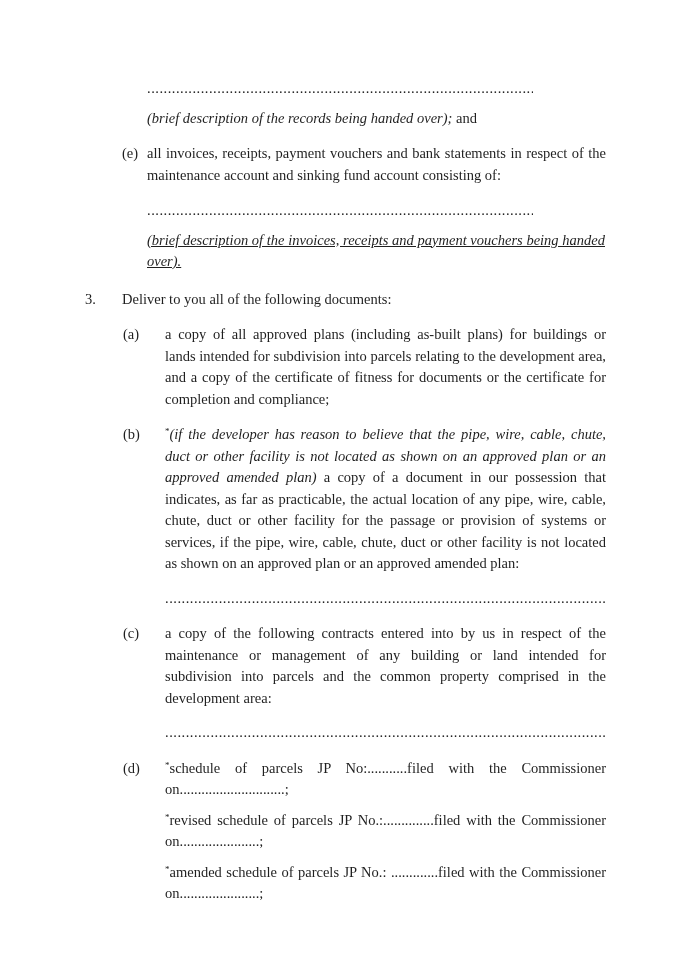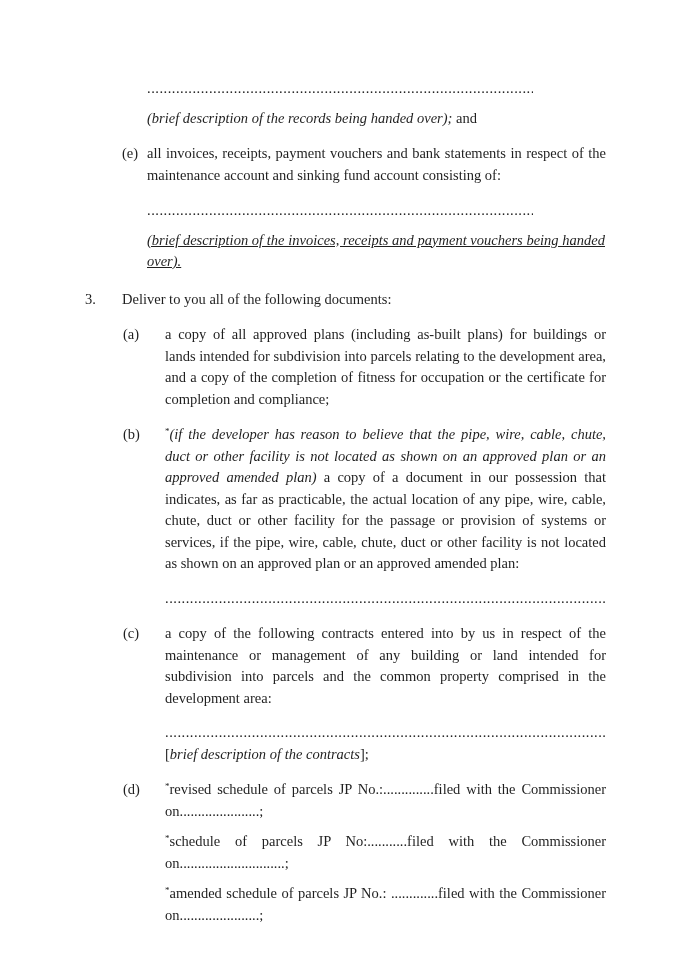--- a/index.html
+++ b/index.html
@@ -82,21 +82,21 @@
   <div class="row row-num mb-para">
     <span class="marker">3.</span>
     <div class="txtcol">
       <p class="heading">Deliver to you all of the following documents:</p>
     </div>
   </div>
 
   <div class="row sub mb-para">
     <span class="marker">(a)</span>
     <div class="txtcol">
-      <p class="just">a copy of all approved plans (including as-built plans) for buildings or lands intended for subdivision into parcels relating to the development area, and a copy of the completion of fitness for occupation or the certificate for completion and compliance;</p>
+      <p class="just">a copy of all approved plans (including as-built plans) for buildings or lands intended for subdivision into parcels relating to the development area, and a copy of the certificate of fitness for documents or the certificate for completion and compliance;</p>
     </div>
   </div>
 
   <div class="row sub mb-para">
     <span class="marker">(b)</span>
     <div class="txtcol">
       <p class="just"><sup class="star">*</sup><span class="it">(if the developer has reason to believe that the pipe, wire, cable, chute, duct or other facility is not located as shown on an approved plan or an approved amended plan)</span>
         <span>a copy of a document in our possession that indicates, as far as practicable, the actual location of any pipe, wire, cable, chute, duct or other facility for the passage or provision of systems or services, if the pipe, wire, cable, chute, duct or other facility is not located as shown on an approved plan or an approved amended plan:</span></p>
       <div class="dotline w-full inner-dots">
         <span>........................................................................................................................................................................................................</span>
@@ -104,27 +104,26 @@
     </div>
   </div>
 
   <div class="row sub mb-para">
     <span class="marker">(c)</span>
     <div class="txtcol">
       <p class="just">a copy of the following contracts entered into by us in respect of the maintenance or management of any building or land intended for subdivision into parcels and the common property comprised in the development area:</p>
       <div class="dotline w-full inner-dots">
         <span>........................................................................................................................................................................................................</span>
       </div>
-      <p class="caption"><span>[</span><span class="it">brief description of the contracts</span><span>];</span></p>
     </div>
   </div>
 
   <div class="row sub">
     <span class="marker">(d)</span>
     <div class="txtcol">
+      <p class="just entry"><sup class="star">*</sup><span>schedule of parcels JP No:...........filed with the Commissioner on.............................;</span></p>
       <p class="just entry"><sup class="star">*</sup><span>revised schedule of parcels JP No.:..............filed with the Commissioner on......................;</span></p>
-      <p class="just entry"><sup class="star">*</sup><span>schedule of parcels JP No:...........filed with the Commissioner on.............................;</span></p>
       <p class="just entry"><sup class="star">*</sup><span>amended schedule of parcels JP No.: .............filed with the Commissioner on......................;</span></p>
 
     </div>
   </div>
 
 </div>
 
 </body></html>

